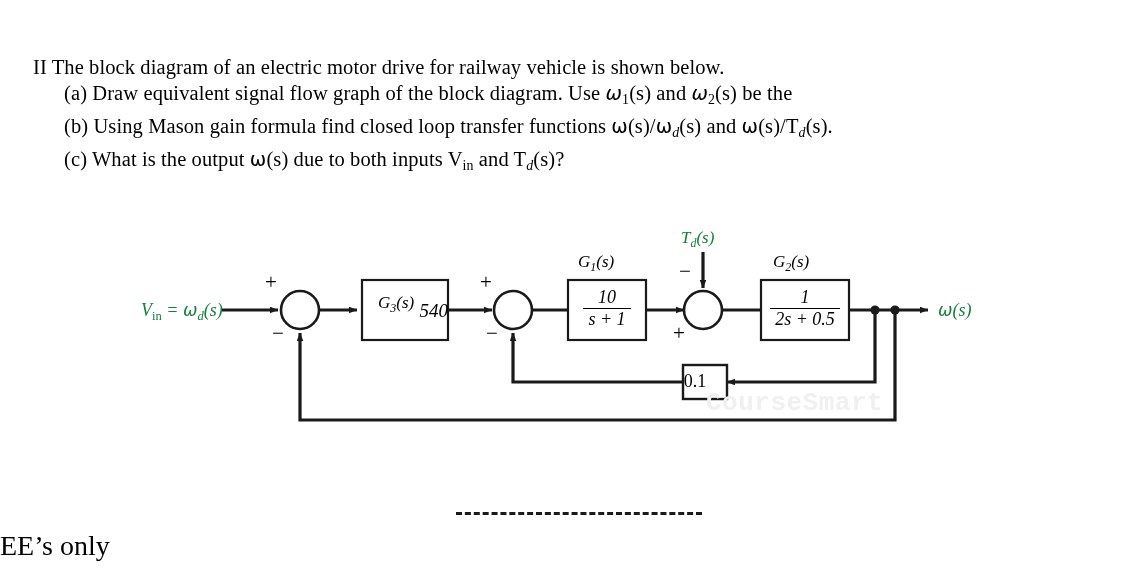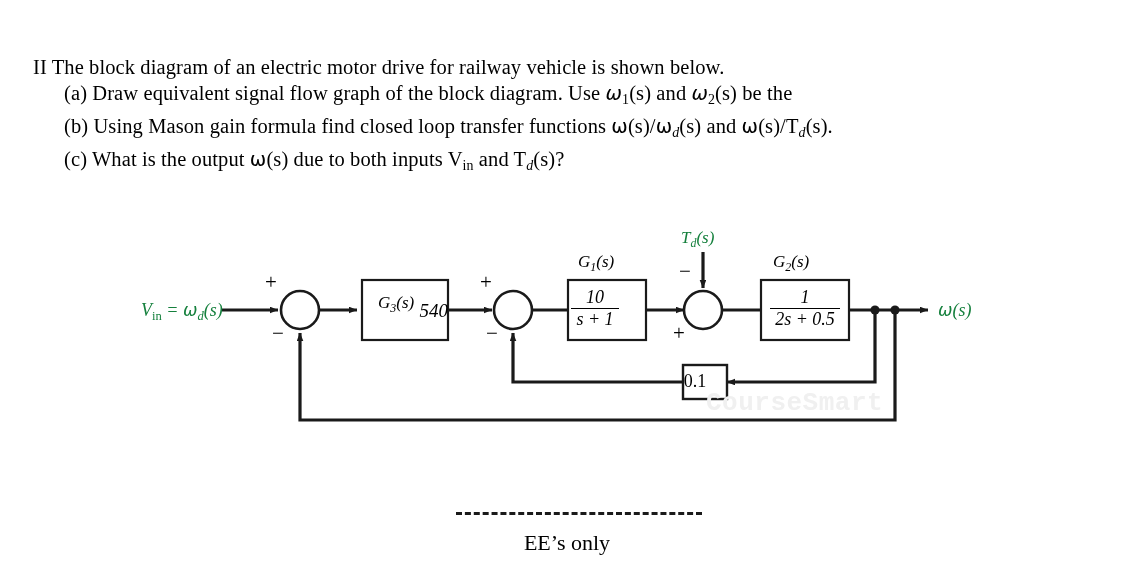--- a/index.html
+++ b/index.html
@@ -93,22 +93,22 @@
     left: 456px;
     top: 512px;
     width: 246px;
     border-top: 3px dashed #1a1a1a;
   }
   #footer-note {
     position: absolute;
     left: 0;
     top: 530px;
     width: 1134px;
-    text-align: center;
-    font-size: 22px;
+    text-align: left;
+    font-size: 28px;
   }
 </style>
 </head>
 <body>
 
 <div id="problem-text">
   <div class="q-line">
     II The block diagram of an electric motor drive for railway vehicle is shown below.
   </div>
   <div class="q-line indent">
@@ -189,21 +189,21 @@
   </div>
   <div class="bd-label tf-name" style="left:578px; top:30px;">
     <span class="ital">G</span><span class="sb">1</span>(<span class="ital">s</span>)
   </div>
   <div class="bd-label tf-name" style="left:773px; top:30px;">
     <span class="ital">G</span><span class="sb">2</span>(<span class="ital">s</span>)
   </div>
 
   <div class="bd-label blk-text" style="left:362px; top:78px; width:86px;">540</div>
 
-  <div class="bd-label" style="left:556px; top:66px; width:78px; text-align:center;">
+  <div class="bd-label" style="left:568px; top:66px; width:78px; text-align:center;">
     <span class="frac">
       <span class="num">10</span>
       <span class="den">s + 1</span>
     </span>
   </div>
 
   <div class="bd-label" style="left:761px; top:66px; width:88px; text-align:center;">
     <span class="frac">
       <span class="num">1</span>
       <span class="den">2s + 0.5</span>

